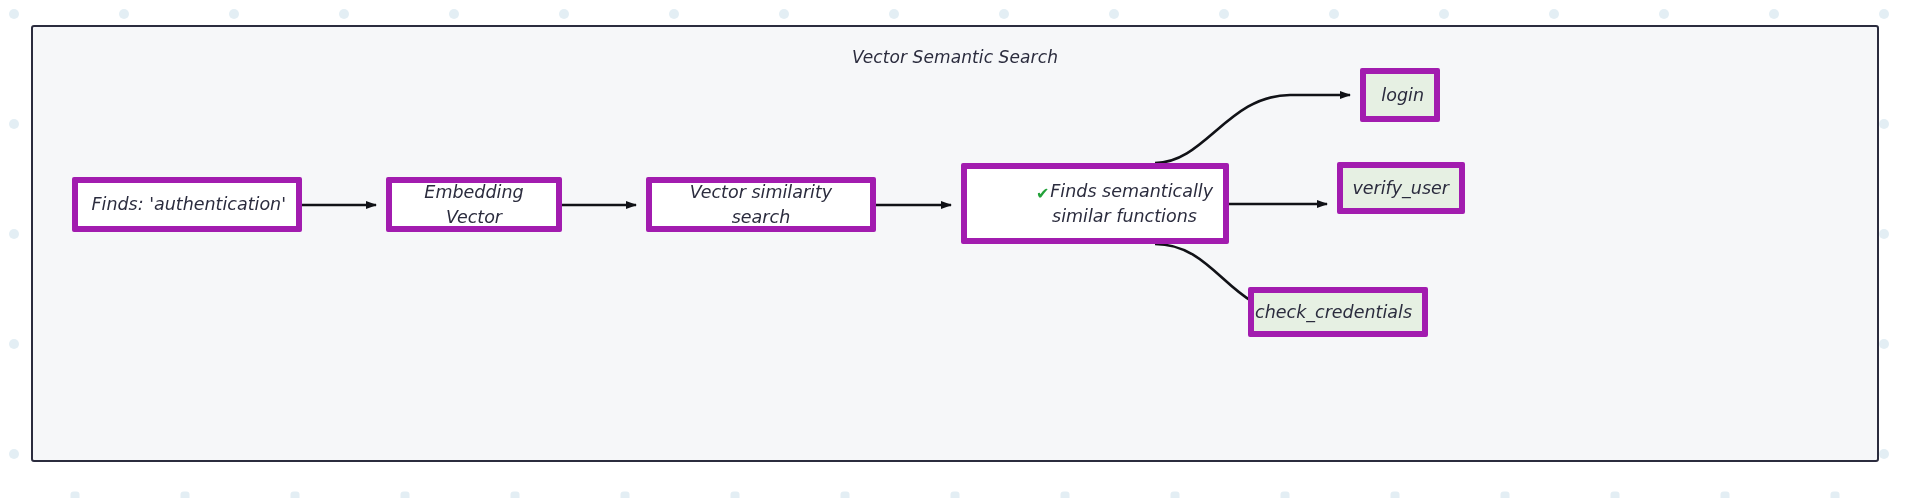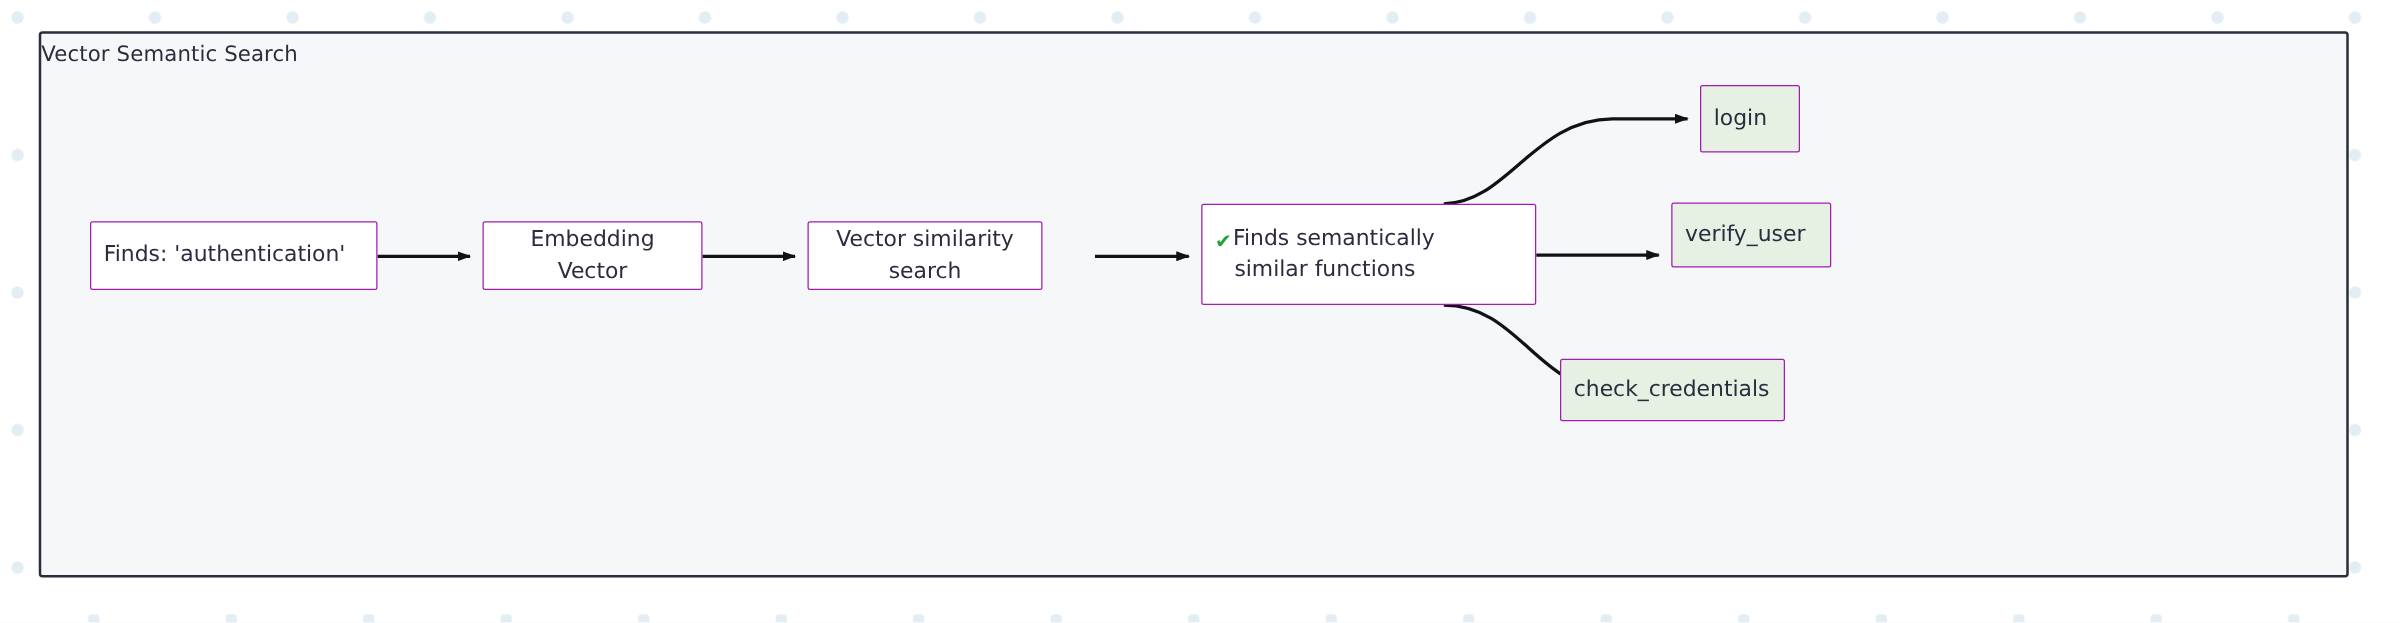--- a/index.html
+++ b/index.html
@@ -40,41 +40,44 @@
     width: 1848px;
     height: 437px;
     background: #f6f7f9;
     border: 2px solid #2b2c3e;
     border-radius: 3px;
     box-sizing: border-box;
   }
   .subgraph-title {
     position: absolute;
     left: 0;
-    top: 7px;
+    top: 20px;
     width: 100%;
+    text-align: center;
     font-size: 17px;
     color: #2b2c3e;
     letter-spacing: .1px;
+    font-style: italic;
   }
 
   
   .node {
     position: absolute;
     box-sizing: border-box;
-    border: 1px solid #a21caf;
+    border: 6px solid #a21caf;
     border-radius: 2px;
     display: flex;
     align-items: center;
-    justify-content: flex-start;
+    justify-content: flex-end;
     text-align: center;
     color: #2b2c3e;
     font-size: 17.5px;
     line-height: 1.42;
     padding: 4px 10px;
+    font-style: italic;
   }
   .node.process {
     background: #ffffff;
   }
   .node.result {
     background: #e6f0e3;
   }
 
   .node-label {
     display: block;
@@ -86,21 +89,21 @@
     font-size: 16px;
     line-height: 1;
     display: inline-block;
     vertical-align: -2px;
     margin-right: 1px;
   }
 
   
   #node-search      { left: 72px;   top: 177px; width: 230px; height: 55px; }
   #node-embedding   { left: 386px;  top: 177px; width: 176px; height: 55px; }
-  #node-similarity  { left: 646px;  top: 177px; width: 188px; height: 55px; }
+  #node-similarity  { left: 646px;  top: 177px; width: 230px; height: 55px; }
   #node-finds       { left: 961px;  top: 163px; width: 268px; height: 81px; padding-left: 10px; }
 
   #node-login       { left: 1360px; top: 68px;  width: 80px;  height: 54px; }
   #node-verify      { left: 1337px; top: 162px; width: 128px; height: 52px; }
   #node-check       { left: 1248px; top: 287px; width: 180px; height: 50px; }
 
   
   #edges {
     position: absolute;
     left: 0;

